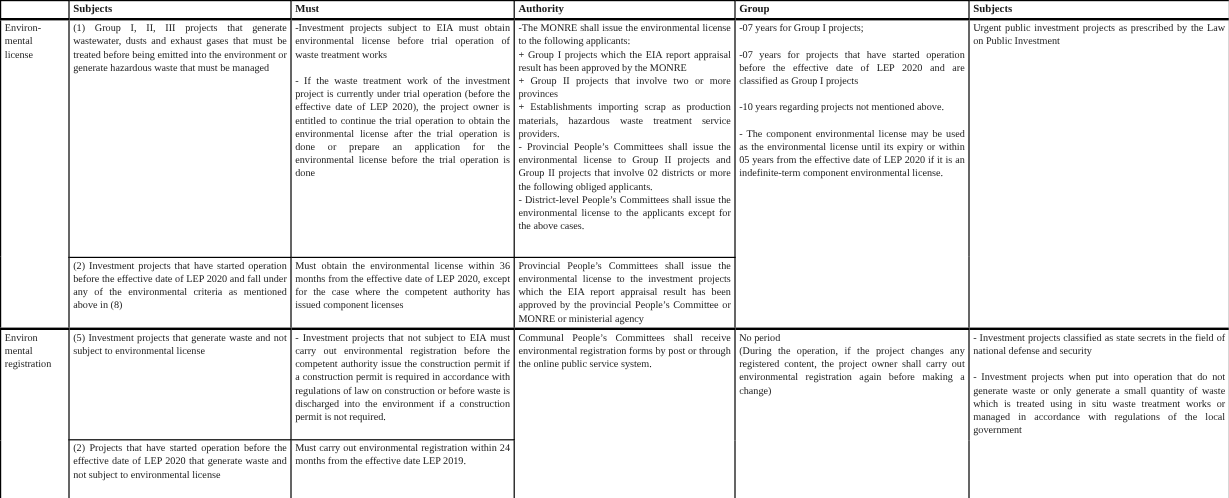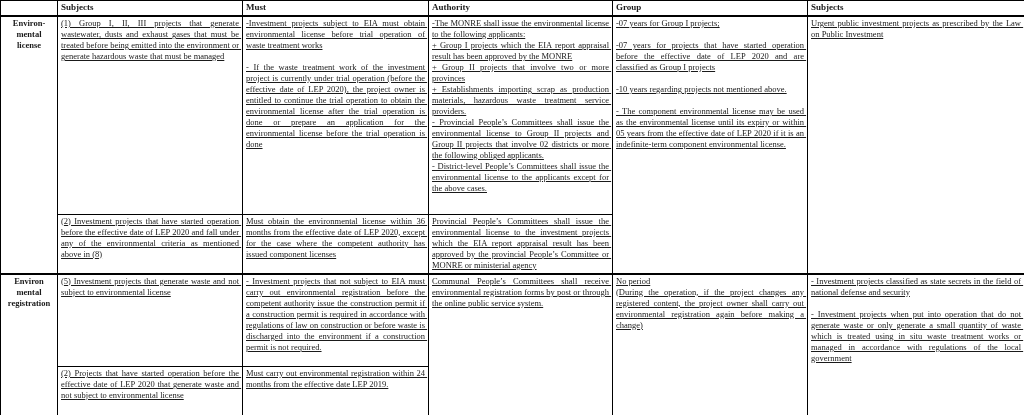--- a/index.html
+++ b/index.html
@@ -31,25 +31,24 @@
   table.doc-table th {
     text-align: left;
     font-weight: bold;
     font-size: 9px;
     white-space: pre-wrap;
     border-bottom-width: 2px;
   }
   td.cell-text {
     text-align: justify;
     white-space: pre-wrap;
-    text-decoration: underline;
   }
   td.category-cell {
-    font-weight: bold;
-    text-align: center;
+    font-weight: normal;
+    text-align: left;
     white-space: pre-wrap;
     font-size: 9px;
   }
   tr.section-start td {
     border-top-width: 2px;
   }
 </style>
 </head>
 <body>
 

